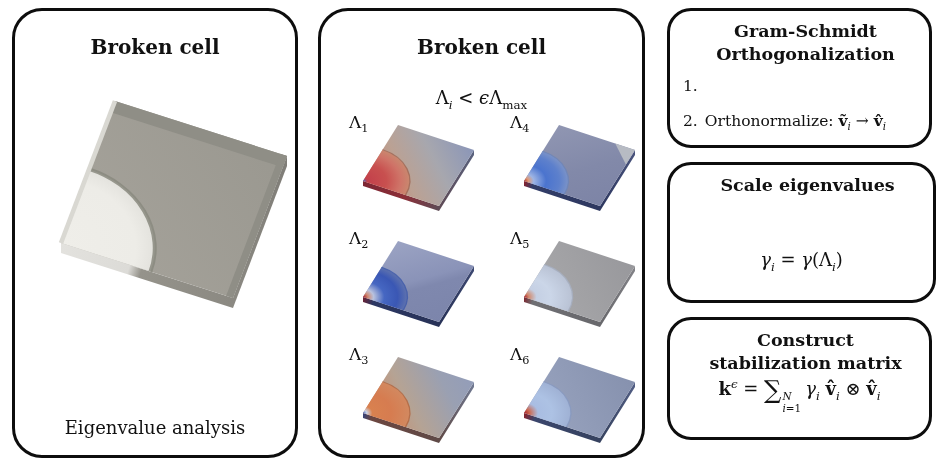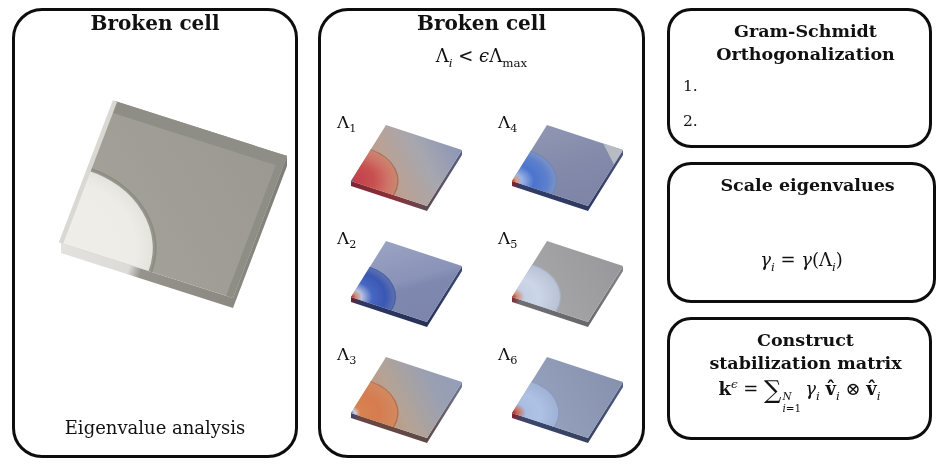--- a/index.html
+++ b/index.html
@@ -6,28 +6,28 @@
   .stage{position:relative;width:939px;height:468px;background:#fff;overflow:hidden;
          font-family:"DejaVu Serif","Liberation Serif",serif;color:#111;}
   .panel,.box{position:absolute;border:3px solid #0d0d0d;background:#fff;box-sizing:border-box;}
   .panel{border-radius:30px;}
   .box{border-radius:24px;}
   .panel-left{left:12px;top:8px;width:286px;height:450px;}
   .panel-mid{left:318px;top:8px;width:327px;height:450px;}
   .box-a{left:667px;top:8px;width:265px;height:140px;}
   .box-b{left:667px;top:162px;width:269px;height:141px;}
   .box-c{left:667px;top:317px;width:265px;height:123px;}
-  .title{margin:0;text-align:center;font-size:20px;font-weight:bold;padding-top:0;line-height:1.2;}
+  .title{margin:0;text-align:center;font-size:20px;font-weight:bold;padding-top:24px;line-height:1.2;}
   .box .title{font-size:17.5px;padding-top:9px;line-height:1.3;padding-left:12px;}
-  .cond{ text-align:center;font-size:18px;margin-top:10px;}
+  .cond{ text-align:center;font-size:18px;margin-top:28px;}
   .plate-wrap{position:absolute;inset:0;pointer-events:none;}
   .caption{position:absolute;bottom:14px;left:0;width:100%;text-align:center;}
   .caption-line{font-size:18px;line-height:1.45;}
   .caption-eq{font-size:19px;line-height:1.45;}
-  .modes{position:absolute;left:12px;top:92px;width:311px;height:352px;
+  .modes{position:absolute;left:24px;top:92px;width:311px;height:352px;
          display:grid;grid-template-rows:repeat(3,116px);grid-template-columns:150px 150px;
          grid-auto-flow:column;justify-content:space-between;}
   .mode-cell{position:relative;}
   .mode-label{position:absolute;left:4px;top:9px;font-size:17px;}
   .mode-svg{position:absolute;left:6px;top:6px;}
   .steps{margin-top:10px;padding:0 13px;}
   .step{display:flex;gap:7px;font-size:15.5px;margin-bottom:15px;line-height:1.3;}
   .box-b-eq{text-align:center;font-size:18px;margin-top:52px;}
   .box-c-eq{text-align:center;font-size:18px;}
   sub,sup{font-size:0.66em;}
@@ -311,20 +311,21 @@
     <h3 class="title">
       <span>Gram-Schmidt</span><br>
       <span>Orthogonalization</span>
     </h3>
     <div class="steps">
       <div class="step">
         <span class="step-num">1.</span>
       </div>
       <div class="step">
         <span class="step-num">2.</span>
+        <span class="step-text">Orthonormalize: <b>ṽ</b><sub><i>i</i></sub> → <b>v̂</b><sub><i>i</i></sub></span>
       </div>
     </div>
   </section>
 
   <section class="box box-b">
     <h3 class="title">Scale eigenvalues</h3>
     <div class="box-b-eq"><i>γ</i><sub><i>i</i></sub> = <i>γ</i>(Λ<sub><i>i</i></sub>)</div>
   </section>
 
   <section class="box box-c">

